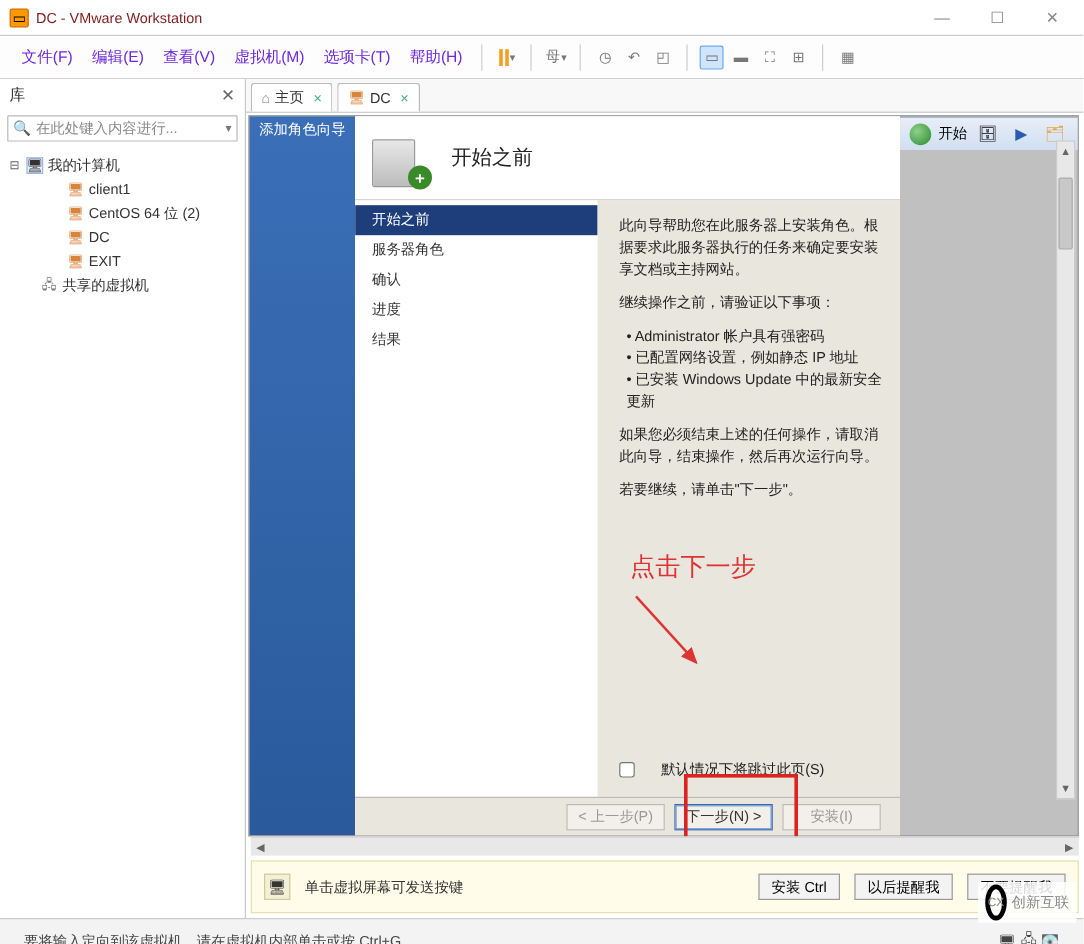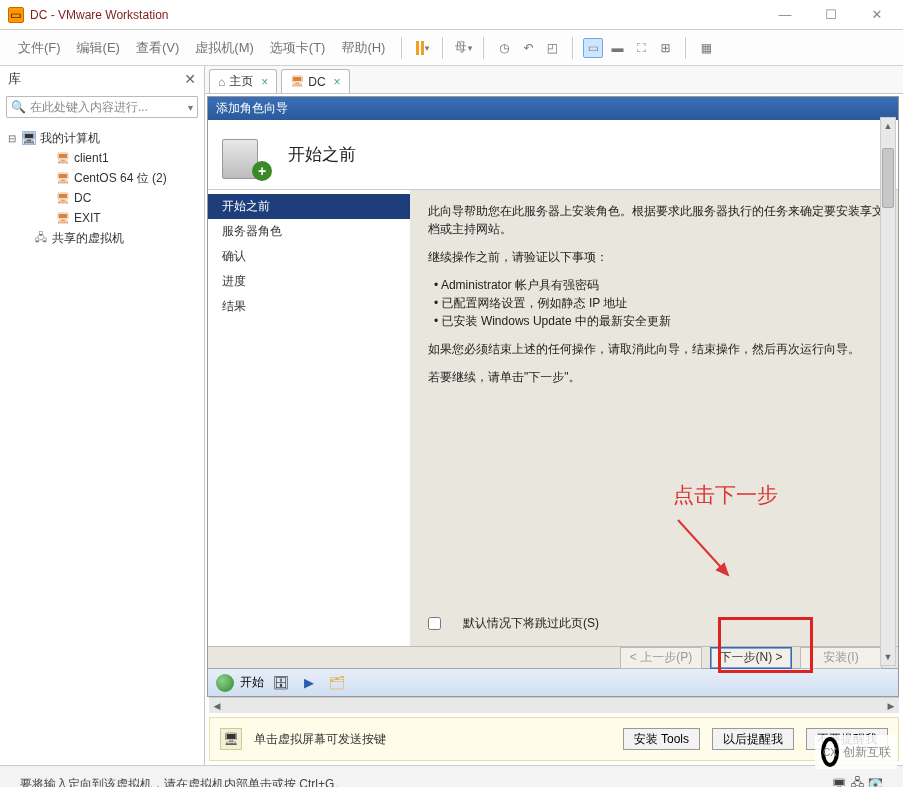--- a/index.html
+++ b/index.html
@@ -7,21 +7,21 @@
 
 
 .titlebar { height: 30px; background: #fff; display: flex; align-items: center; padding: 0 8px; border-bottom: 1px solid #ccc; }
 .titlebar .vm-logo { width: 16px; height: 16px; background: #f90; border: 1px solid #c60; margin-right: 6px; border-radius: 2px; display:flex;align-items:center;justify-content:center;}
 .titlebar .title { color: #7f1d1d; font-size: 12px; flex: 1; }
 .winbtns { display: flex; gap: 18px; margin-right: 4px; }
 .winbtn { width: 28px; height: 20px; display: flex; align-items: center; justify-content: center; color: #888; font-size: 13px; }
 
 
 .menu-row { height: 36px; display: flex; align-items: center; padding: 0 12px; gap: 4px; border-bottom: 1px solid #d0d0d0; background:#fdfdfd;}
-.menu-item { color: #737373; font-size: 13px; padding: 2px 6px; cursor: default; }
+.menu-item { color: #6d28d9; font-size: 13px; padding: 2px 6px; cursor: default; }
 .tb-sep { width: 1px; height: 22px; background: #ccc; margin: 0 6px; }
 .tb-icon { width: 20px; height: 20px; display: flex; align-items: center; justify-content: center; color: #777; border-radius:2px;}
 .tb-icon.active { background:#cfe4ff; border:1px solid #6fa8e6;}
 .pause-icon { display:flex; gap:2px;}
 .pause-icon span { width:3px; height:14px; background:#f0a020;}
 .tb-drop { font-size:9px; color:#777; margin-left:1px;}
 
 
 .main { display: flex; height: calc(100% - 30px - 36px - 22px); }
 .sidebar { width: 205px; border-right: 1px solid #c8c8c8; display: flex; flex-direction: column; background:#fff;}
@@ -44,41 +44,41 @@
 
 .content { flex: 1; display: flex; flex-direction: column; position: relative; }
 .tabs-row { height: 28px; display: flex; align-items: flex-end; padding-left: 4px; background:#f8f8f8; border-bottom:1px solid #c8c8c8;}
 .tab { height: 24px; border: 1px solid #bbb; border-bottom: none; background: #fff; padding: 0 8px; display: flex; align-items: center; gap: 4px; margin-right: 4px; border-radius: 3px 3px 0 0; font-size:12px; color:#333;}
 .tab.active { background: #fff; }
 .tab .x { color: #4a8; font-size: 12px; margin-left: 4px; }
 .tab .home-ico { color:#777; font-size:12px;}
 .tab .vm-s { color:#d9843a; font-size:11px;}
 
 
-.viewport { flex: 1; border: 1px solid #999; margin: 2px 4px 0 2px; display:flex; flex-direction:column; position:relative; background:#c0c0c0;}
+.viewport { flex: 1; border: 1px solid #999; margin: 2px 4px 0 2px; display:flex; flex-direction:row; position:relative; background:#c0c0c0;}
 .wizard-title { background: linear-gradient(#3a6fb7,#2a5a9c); color: #fff; font-size: 12px; padding: 3px 8px; }
 .wizard-body { flex:1; display:flex; flex-direction:column; background:#fff;}
 .wizard-head { height: 70px; background: #fff; display: flex; align-items: center; gap: 18px; padding: 0 14px; border-bottom:1px solid #ccc;}
 .server-ico { width:48px; height:48px; position:relative;}
 .server-ico .stack { position:absolute; left:0; bottom:0; width:36px; height:40px; background:linear-gradient(#e8e8e8,#bcbcbc); border:1px solid #999; border-radius:2px;}
 .server-ico .plus { position:absolute; right:-2px; bottom:-2px; width:20px; height:20px; background:#3a8a2a; color:#fff; border-radius:50%; display:flex;align-items:center;justify-content:center; font-weight:bold; font-size:14px;}
 .wizard-head h2 { font-size: 17px; font-weight: normal; color: #222; }
 
 .wizard-mid { flex:1; display:flex; }
 .wizard-nav { width: 202px; background:#fff; border-right:none; padding-top:4px;}
 .wizard-nav-item { padding: 4px 14px; font-size: 12px; color: #333; }
 .wizard-nav-item.sel { background: #1e3e7b; color: #fff; }
 .wizard-main { flex:1; padding: 12px 10px 8px 18px; font-size: 12px; color: #222; line-height: 1.5; display:flex; flex-direction:column; background:#e9e6dd; position:relative;}
 .wizard-main p { margin-bottom: 10px; }
 .wizard-main ul { list-style: none; margin: 0 0 10px 6px; }
 .wizard-main ul li::before { content: "• "; }
 .skip-row { margin-top: auto; display:flex; align-items:center; gap:22px; padding-bottom:6px;}
 .skip-row input { width:13px; height:13px;}
 
-.wizard-btns { height: 22px; border-top: 1px solid #bbb; background: #e9e6dd; display:flex; align-items:center; justify-content:flex-end; gap:8px; padding:0 16px;}
+.wizard-btns { height: 32px; border-top: 1px solid #bbb; background: #e9e6dd; display:flex; align-items:center; justify-content:flex-end; gap:8px; padding:0 16px;}
 .wbtn { min-width: 82px; height: 22px; border: 1px solid #888; background: #f2f0e8; font-size: 12px; display:flex;align-items:center;justify-content:center; color:#333;}
 .wbtn.disabled { color:#999; border-color:#bbb;}
 .wbtn.primary { border:1px solid #3a66aa; box-shadow: 0 0 0 1px #7aa6e0 inset;}
 .red-box { position:absolute; border: 3px solid #d22; pointer-events:none;}
 .red-box.btn-outline { right: 85px; bottom: -5px; width: 95px; height: 56px; }
 .annot { position:absolute; color:#d33; font-size: 21px; font-family: "SimSun","宋体",serif; }
 .arrow-svg { position:absolute; }
 
 
 .vm-taskbar { height: 28px; background: linear-gradient(#e8eef8,#d0dff2); border-top: 1px solid #9ab; display:flex; align-items:center; gap:6px; padding:12px 8px;}
@@ -275,21 +275,21 @@
     <div class="horiz-scroll" style="margin:0 4px;">
       <div class="arr l">◀</div>
       <div class="arr r">▶</div>
     </div>
 
     <div class="hintbar">
       <div class="hint-ico">🖥</div>
       <div class="hint-texts">
         <div>单击虚拟屏幕可发送按键</div>
       </div>
-      <button class="hbtn">安装 Tools</button>
+      <button class="hbtn">安装 Ctrl</button>
       <button class="hbtn">以后提醒我</button>
       <button class="hbtn">不要提醒我</button>
     </div>
   </div>
 </div>
 
 <div class="statusbar">
   <span>要将输入定向到该虚拟机，请在虚拟机内部单击或按 Ctrl+G。</span>
   <div class="right-icos">
     <span>🖥</span>

